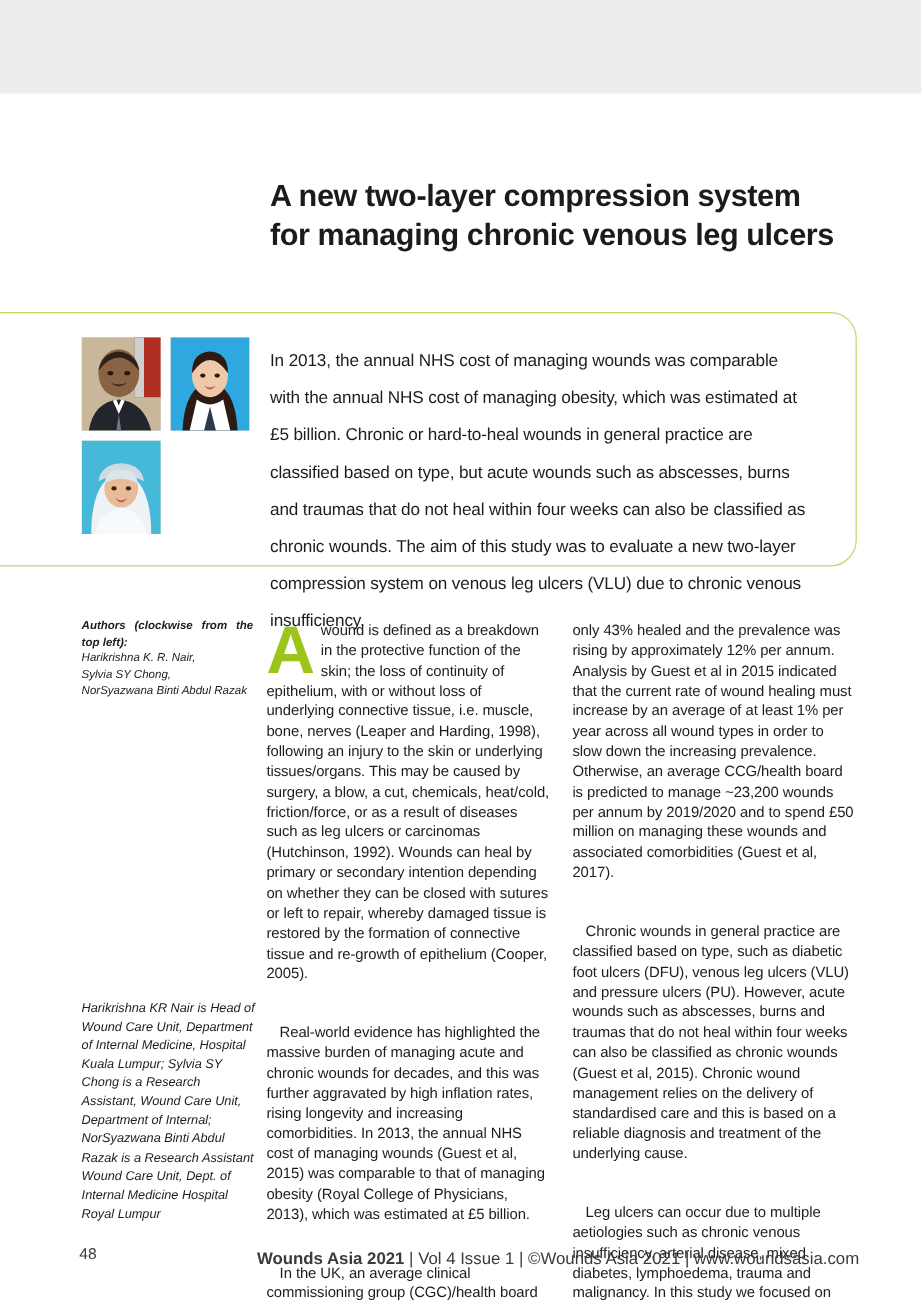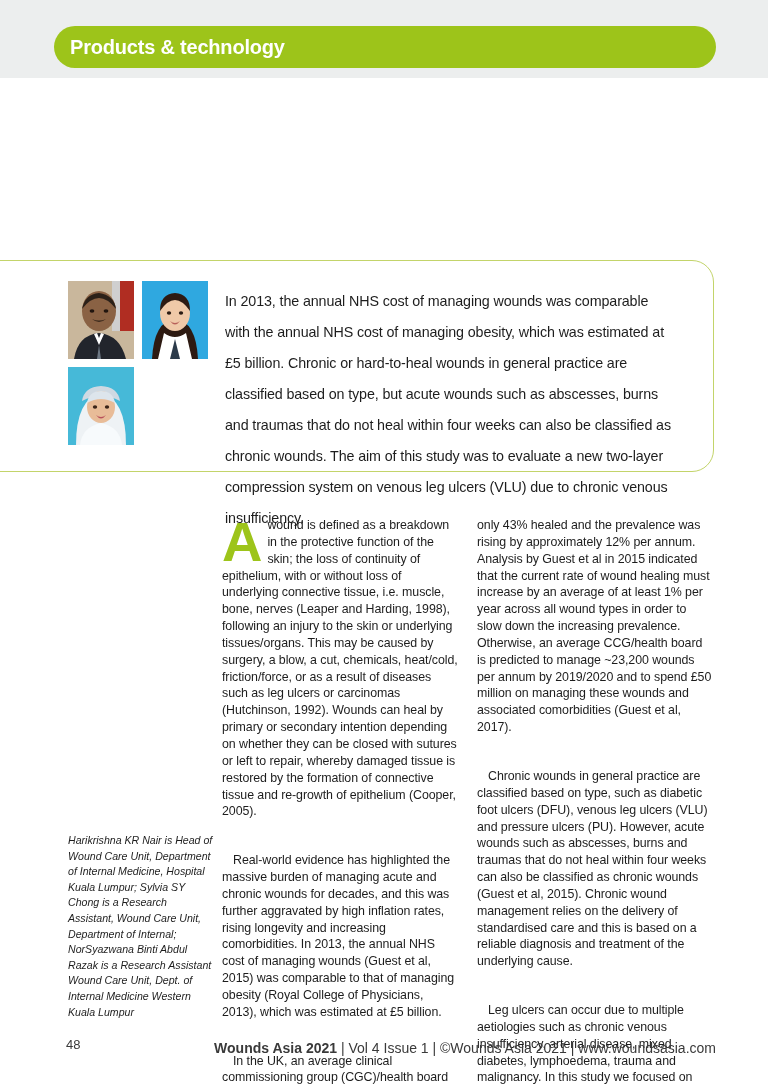--- a/index.html
+++ b/index.html
@@ -175,24 +175,22 @@
     white-space: nowrap;
   }
   .footer-meta b { font-weight: bold; }
 </style>
 </head>
 <body>
 
 <div id="page">
 
   <div class="banner-band"></div>
-  <div class="banner-pill">
-    <span class="banner-title">Products &amp; technology</span>
-  </div>
-
+
+  <h1 class="headline">A new two-layer compression system for managing chronic venous leg ulcers</h1>
 
   <div class="abstract-box"></div>
 
   <div class="photos">
     <div class="photo-row">
       <div class="photo">
         <svg width="66" height="78" viewBox="0 0 66 78" xmlns="http://www.w3.org/2000/svg">
           <rect width="66" height="78" fill="#c9b79c"></rect>
           <rect x="44" y="0" width="22" height="50" fill="#b02d22"></rect>
           <rect x="44" y="0" width="8" height="50" fill="#cfcfcf"></rect>
@@ -232,25 +230,33 @@
           <ellipse cx="39" cy="40" rx="2.2" ry="1.7" fill="#3a2318"></ellipse>
           <path d="M28 48 Q33 52 38 48 Q33 55 28 48Z" fill="#b8515a"></path>
           <path d="M12 78 Q14 60 33 56 Q52 60 54 78Z" fill="#f7fafc"></path>
         </svg>
       </div>
     </div>
   </div>
 
   <div class="abstract-text">In 2013, the annual NHS cost of managing wounds was comparable with the annual NHS cost of managing obesity, which was estimated at £5 billion. Chronic or hard-to-heal wounds in general practice are classified based on type, but acute wounds such as abscesses, burns and traumas that do not heal within four weeks can also be classified as chronic wounds. The aim of this study was to evaluate a new two-layer compression system on venous leg ulcers (VLU) due to chronic venous insufficiency.</div>
 
+  <div class="col-authors">
+    <div class="authors-caption">
+      <span class="nm">Authors (clockwise from the top left):</span><br>
+      <span class="rest">Harikrishna K. R. Nair,</span><br>
+      <span class="rest">Sylvia SY Chong,</span><br>
+      <span class="rest">NorSyazwana Binti Abdul Razak</span>
+    </div>
+  </div>
 
   <div class="authors-bio">
     <span><b>Harikrishna KR Nair</b><span> is Head of Wound Care Unit, Department of Internal Medicine, Hospital Kuala Lumpur;</span></span>
     <span><b>Sylvia SY Chong</b><span> is a Research Assistant, Wound Care Unit, Department of Internal;</span></span>
-    <span><b>NorSyazwana Binti Abdul Razak</b><span> is a Research Assistant Wound Care Unit, Dept. of Internal Medicine Western Kuala Lumpur</span></span>
+    <span><b>NorSyazwana Binti Abdul Razak</b><span> is a Research Assistant Wound Care Unit, Dept. of Internal Medicine Hospital Royal Lumpur</span></span>
   </div>
 
   <div class="col" id="col1">
     <p><span class="dropcap">A</span><span>wound is defined as a breakdown in the protective function of the skin; the loss of continuity of epithelium, with or without loss of underlying connective tissue, i.e. muscle, bone, nerves (Leaper and Harding, 1998), following an injury to the skin or underlying tissues/organs. This may be caused by surgery, a blow, a cut, chemicals, heat/cold, friction/force, or as a result of diseases such as leg ulcers or carcinomas (Hutchinson, 1992). Wounds can heal by primary or secondary intention depending on whether they can be closed with sutures or left to repair, whereby damaged tissue is restored by the formation of connective tissue and re-growth of epithelium (Cooper, 2005).</span></p>
     <p class="indent">Real-world evidence has highlighted the massive burden of managing acute and chronic wounds for decades, and this was further aggravated by high inflation rates, rising longevity and increasing comorbidities. In 2013, the annual NHS cost of managing wounds (Guest et al, 2015) was comparable to that of managing obesity (Royal College of Physicians, 2013), which was estimated at £5 billion.</p>
     <p class="indent">In the UK, an average clinical commissioning group (CGC)/health board was estimated to be managing 11,200 wounds in 2012/2013. Of these, 48% were chronic wounds and it was determined that</p>
   </div>
 
   <div class="col" id="col2">
     <p>only 43% healed and the prevalence was rising by approximately 12% per annum. Analysis by Guest et al in 2015 indicated that the current rate of wound healing must increase by an average of at least 1% per year across all wound types in order to slow down the increasing prevalence. Otherwise, an average CCG/health board is predicted to manage ~23,200 wounds per annum by 2019/2020 and to spend £50 million on managing these wounds and associated comorbidities (Guest et al, 2017).</p>

